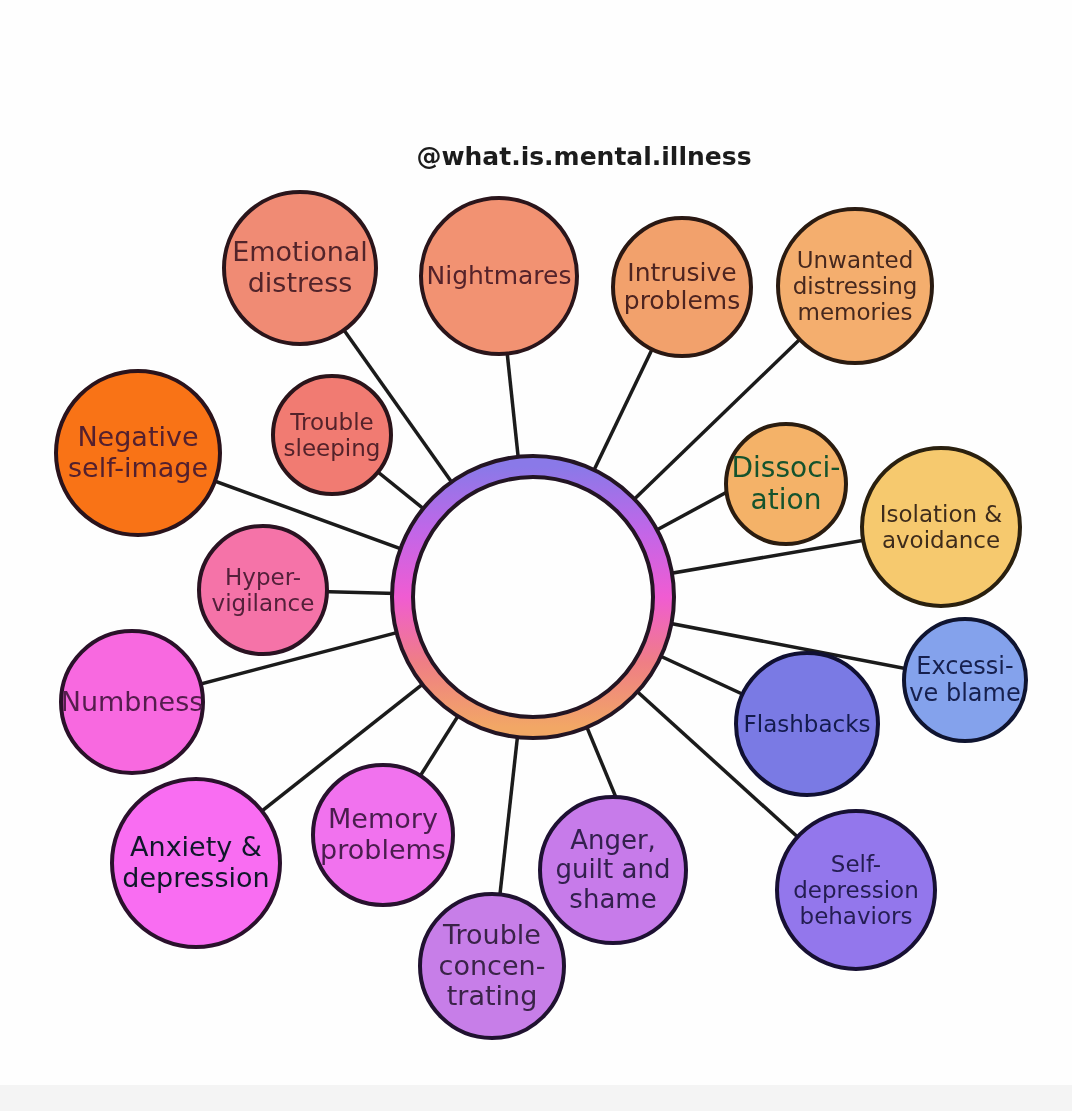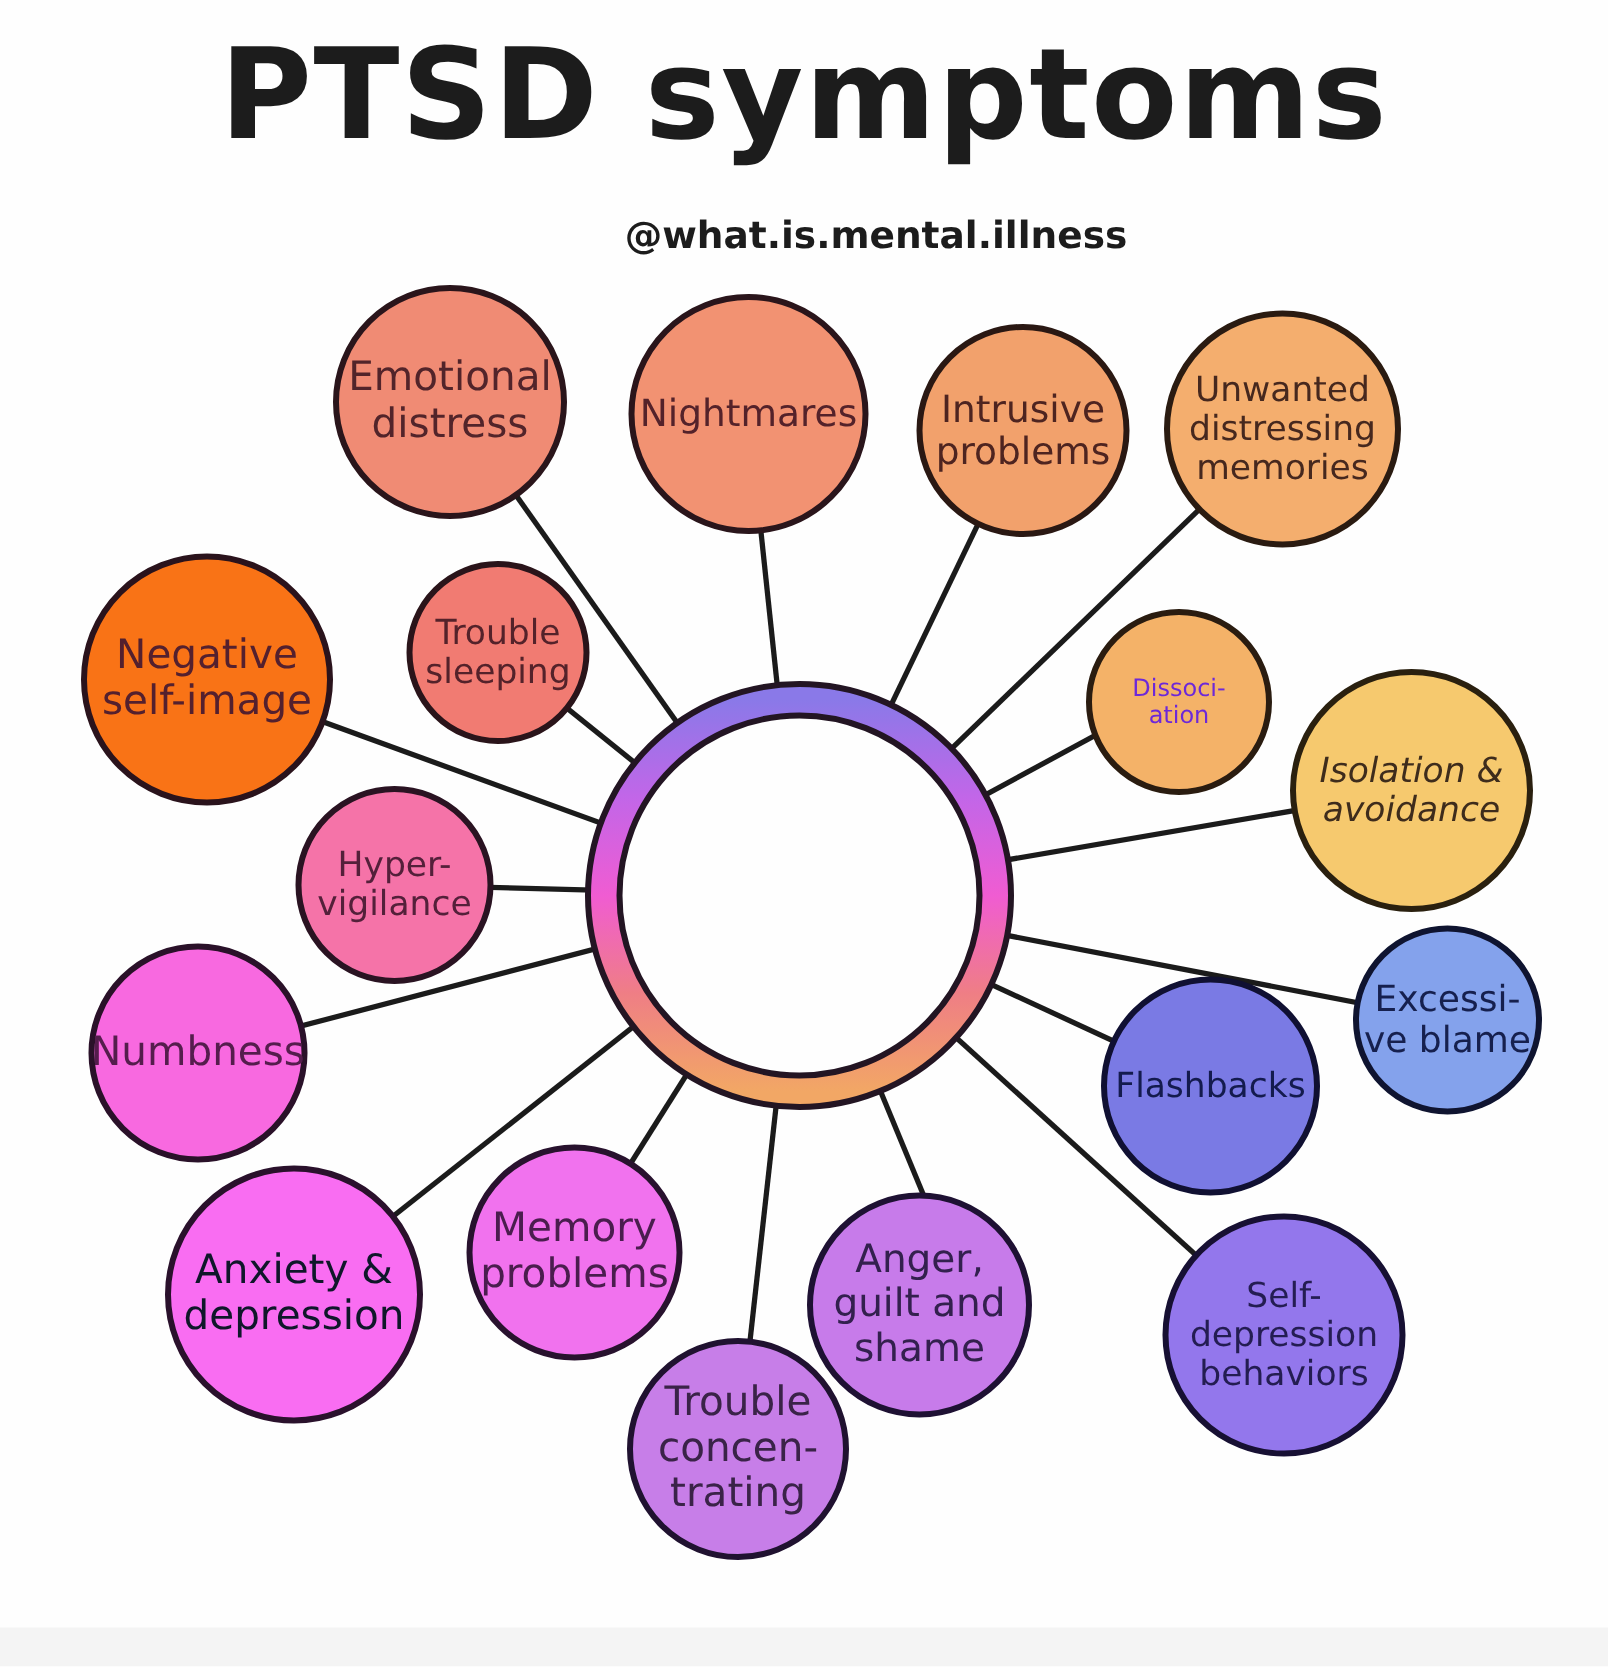--- a/index.html
+++ b/index.html
@@ -57,21 +57,20 @@
     left: 0; bottom: 0;
     width: 100%; height: 26px;
     background: #f4f4f4;
   }
 </style>
 </head>
 <body>
 
 <div class="stage" style="background: rgb(254, 254, 254);">
 
-  <h1 class="title" style="color: rgb(28, 28, 28);">PTSD symptoms</h1>
   <div class="subtitle" style="color: rgb(28, 28, 28);">@what.is.mental.illness</div>
 
   <svg class="diagram" id="diagram-svg" width="1072" height="1111" viewBox="0 0 1072 1111">
     <defs>
       <linearGradient id="ringGrad" x1="0" y1="0" x2="0" y2="1">
           <stop offset="0.000" stop-color="#8A79E8"></stop>
           <stop offset="0.250" stop-color="#C266E8"></stop>
           <stop offset="0.500" stop-color="#F05CD2"></stop>
           <stop offset="0.750" stop-color="#EF7E85"></stop>
           <stop offset="1.000" stop-color="#F2A765"></stop>
@@ -104,23 +103,23 @@
 
   <div id="nodes-layer">
       <div class="node" style="left: 222px; top: 190px; width: 156px; height: 156px; background: rgb(240, 139, 116); border-color: rgb(42, 21, 27); color: rgb(82, 36, 42); font-size: 27px;"><span>Emotional
 distress</span></div>
       <div class="node" style="left: 419px; top: 196px; width: 160px; height: 160px; background: rgb(242, 146, 114); border-color: rgb(42, 21, 27); color: rgb(84, 34, 42); font-size: 25px;"><span>Nightmares</span></div>
       <div class="node" style="left: 611px; top: 216px; width: 142px; height: 142px; background: rgb(242, 161, 108); border-color: rgb(42, 24, 19); color: rgb(78, 36, 32); font-size: 25px;"><span>Intrusive
 problems</span></div>
       <div class="node" style="left: 776px; top: 207px; width: 158px; height: 158px; background: rgb(244, 174, 110); border-color: rgb(42, 27, 17); color: rgb(70, 40, 30); font-size: 23px;"><span>Unwanted
 distressing
 memories</span></div>
-      <div class="node" style="left: 724px; top: 406px; width: 124px; height: 124px; background: rgb(244, 178, 104); border-color: rgb(42, 28, 16); color: #6d28d9; font-size: 16px;"><span>Dissoci-
+      <div class="node" style="left: 724px; top: 422px; width: 124px; height: 124px; background: rgb(244, 178, 104); border-color: rgb(42, 28, 16); color: #14532d; font-size: 28px;"><span>Dissoci-
 ation</span></div>
-      <div class="node" style="left: 860px; top: 446px; width: 162px; height: 162px; background: rgb(246, 201, 110); border-color: rgb(42, 32, 15); color: rgb(62, 44, 28); font-size: 23px; font-style: italic;"><span>Isolation &amp;
+      <div class="node" style="left: 860px; top: 446px; width: 162px; height: 162px; background: rgb(246, 201, 110); border-color: rgb(42, 32, 15); color: rgb(62, 44, 28); font-size: 23px;"><span>Isolation &amp;
 avoidance</span></div>
       <div class="node" style="left: 902px; top: 617px; width: 126px; height: 126px; background: rgb(132, 162, 236); border-color: rgb(15, 20, 48); color: rgb(22, 32, 78); font-size: 24px;"><span>Excessi-
 ve blame</span></div>
       <div class="node" style="left: 734px; top: 651px; width: 146px; height: 146px; background: rgb(122, 122, 228); border-color: rgb(16, 16, 50); color: rgb(20, 27, 78); font-size: 23px;"><span>Flashbacks</span></div>
       <div class="node" style="left: 775px; top: 809px; width: 162px; height: 162px; background: rgb(147, 119, 236); border-color: rgb(23, 16, 51); color: rgb(36, 29, 82); font-size: 23px;"><span>Self-
 depression
 behaviors</span></div>
       <div class="node" style="left: 538px; top: 795px; width: 150px; height: 150px; background: rgb(199, 123, 234); border-color: rgb(30, 17, 51); color: rgb(51, 32, 78); font-size: 26px;"><span>Anger,
 guilt and
 shame</span></div>

